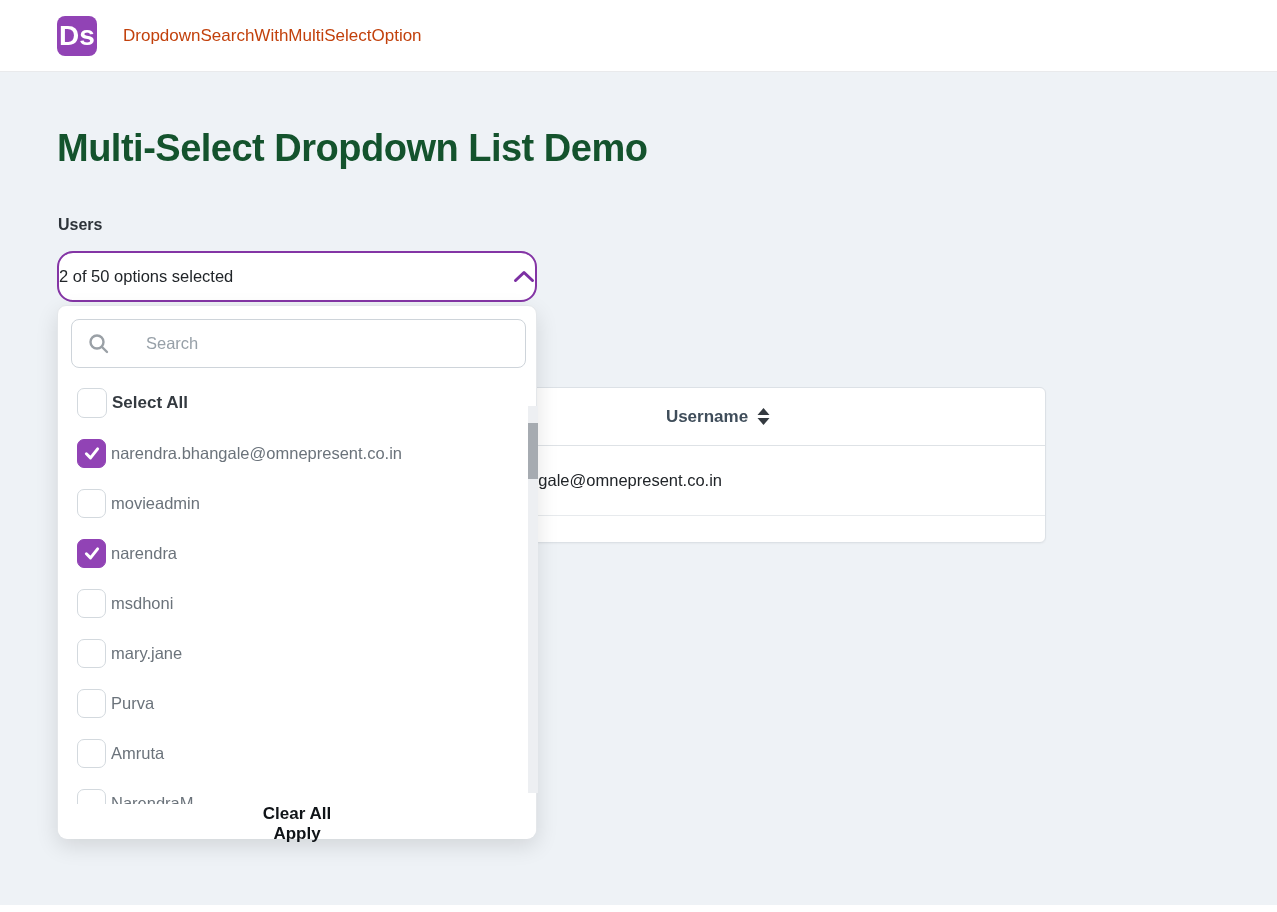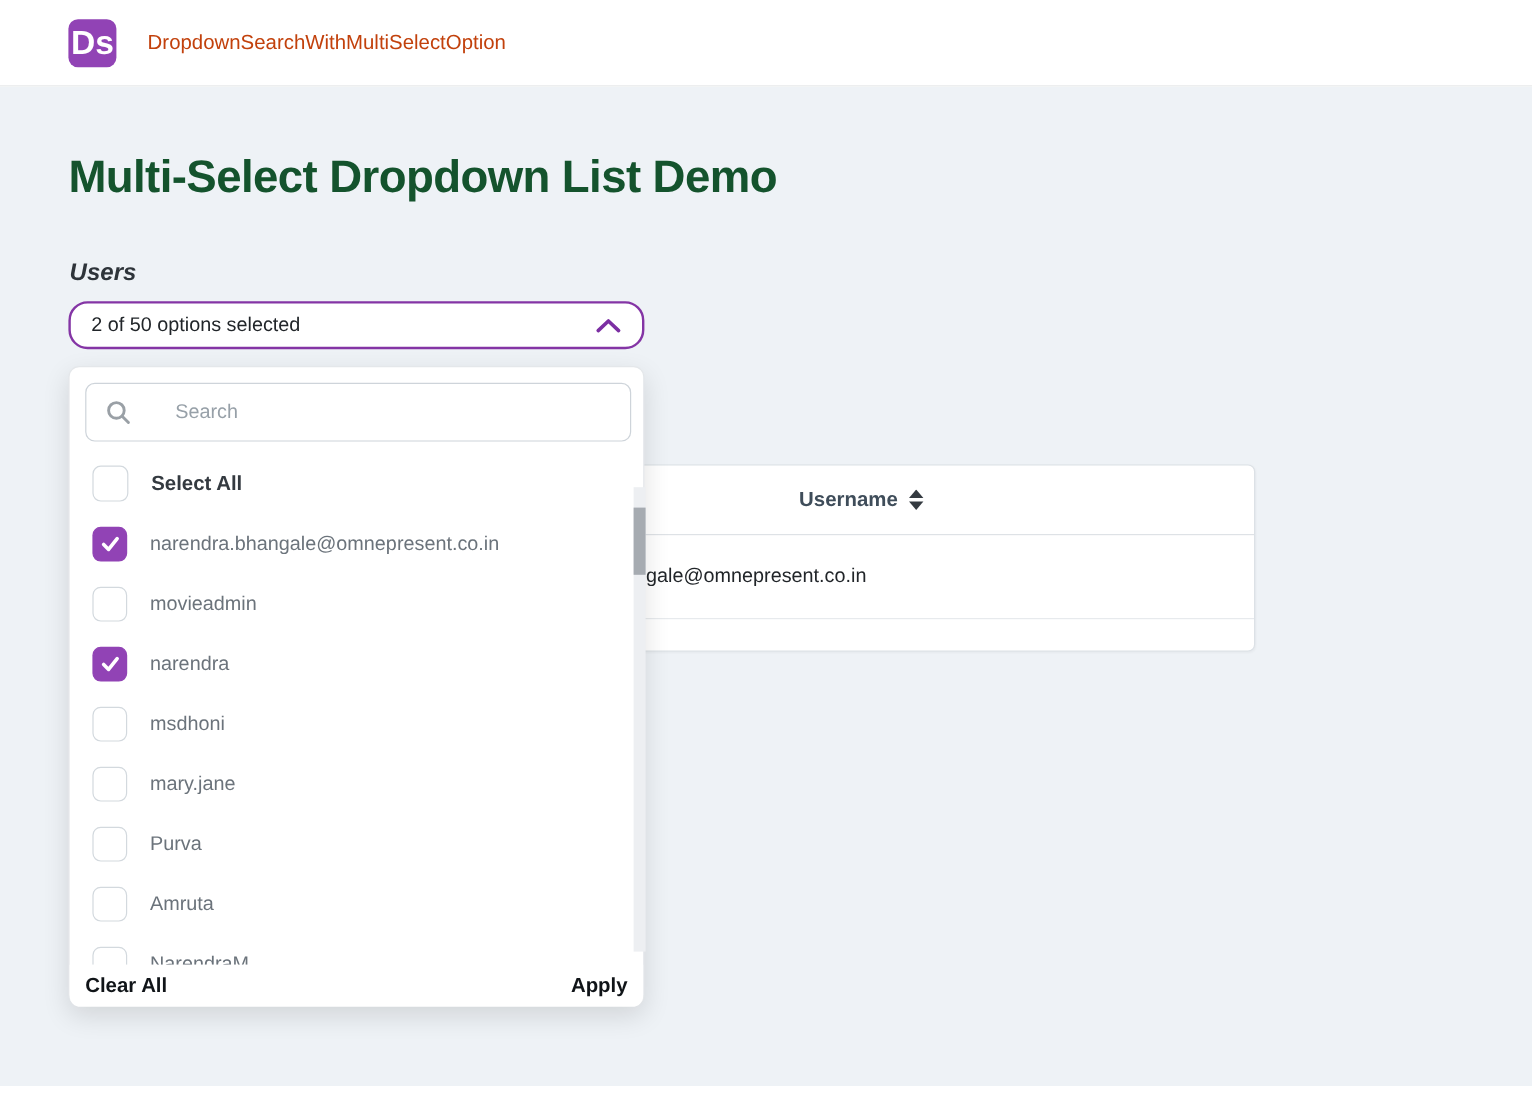--- a/index.html
+++ b/index.html
@@ -30,29 +30,29 @@
     position:absolute; left:0; top:72px; width:1277px; height:833px;
     background:var(--page-bg, #eef2f6); z-index:1;
   }
 
   .page-title {
     position:absolute; left:57px; top:127px; z-index:5;
     font-size:38px; font-weight:700; color:#14532d; letter-spacing:-0.5px;
   }
   .field-label {
     position:absolute; left:58px; top:216px; z-index:5;
-    font-size:20px; font-weight:700; font-style:italic; color:#2e343a;
+    font-size:16px; font-weight:700; color:#2e343a;
   }
 
   
   .select-control {
-    position:absolute; left:57px; top:251px; width:480px; height:40px; z-index:20;
+    position:absolute; left:57px; top:251px; width:480px; height:51px; z-index:20;
     background:#fff; border:2px solid var(--accent-border, #8435a5); border-radius:16px;
     display:flex; align-items:center; justify-content:space-between;
-    padding:0 17px; cursor:pointer;
+    padding:0 0; cursor:pointer;
   }
   .select-summary { font-size:16.5px; color:#212529; }
   .chevron-up svg { display:block; }
 
   
   .panel {
     position:absolute; left:57px; top:305px; width:480px; height:533px; z-index:20;
     background:#fff; border:1px solid #e4e7ea; border-radius:9px;
     box-shadow:0 8px 22px rgba(0,0,0,0.12);
   }
@@ -68,40 +68,40 @@
     font-size:16.5px; color:#212529; margin-left:13px; margin-right:10px;
     background:transparent;
   }
   .search-input::placeholder { color:#97a0a8; }
 
   .option-list {
     position:absolute; left:0; top:72px; width:478px; height:426px;
     overflow:hidden;
   }
   .opt-row {
-    height:50px; display:flex; align-items:center; padding-left:19px; gap:19px;
+    height:50px; display:flex; align-items:center; padding-left:19px; gap:5px;
     cursor:pointer;
   }
   .cb {
     width:29px; height:29px; flex:0 0 29px;
     border:1.5px solid #d3d9de; border-radius:7px; background:#fff;
     display:flex; align-items:center; justify-content:center;
   }
   .cb.big { width:30px; height:30px; flex:0 0 30px; }
   .cb svg { display:none; }
   .cb.checked { background:var(--accent, #9143b5); border-color:var(--accent, #9143b5); }
   .cb.checked svg { display:block; }
   .opt-label { font-size:16.5px; color:#6b737b; }
   .select-all-label { font-size:17px; font-weight:700; color:#343a40; }
 
   .panel-footer {
     position:absolute; left:0; top:498px; width:478px; height:35px;
     background:#fff; border-radius:0 0 9px 9px;
     display:flex; align-items:center; justify-content:space-between;
-    padding:0 13px; z-index:3;
+    padding:0 13px; z-index:3;flex-direction:column;
   }
   .footer-btn { font-size:17px; font-weight:700; color:#101418; cursor:pointer; }
 
   .scroll-track {
     position:absolute; left:470px; top:100px; width:10px; height:387px;
     background:#edeff2; border-radius:0;
   }
   .scroll-thumb {
     position:absolute; left:0; top:17px; width:10px; height:56px;
     background:#a6abb1;

